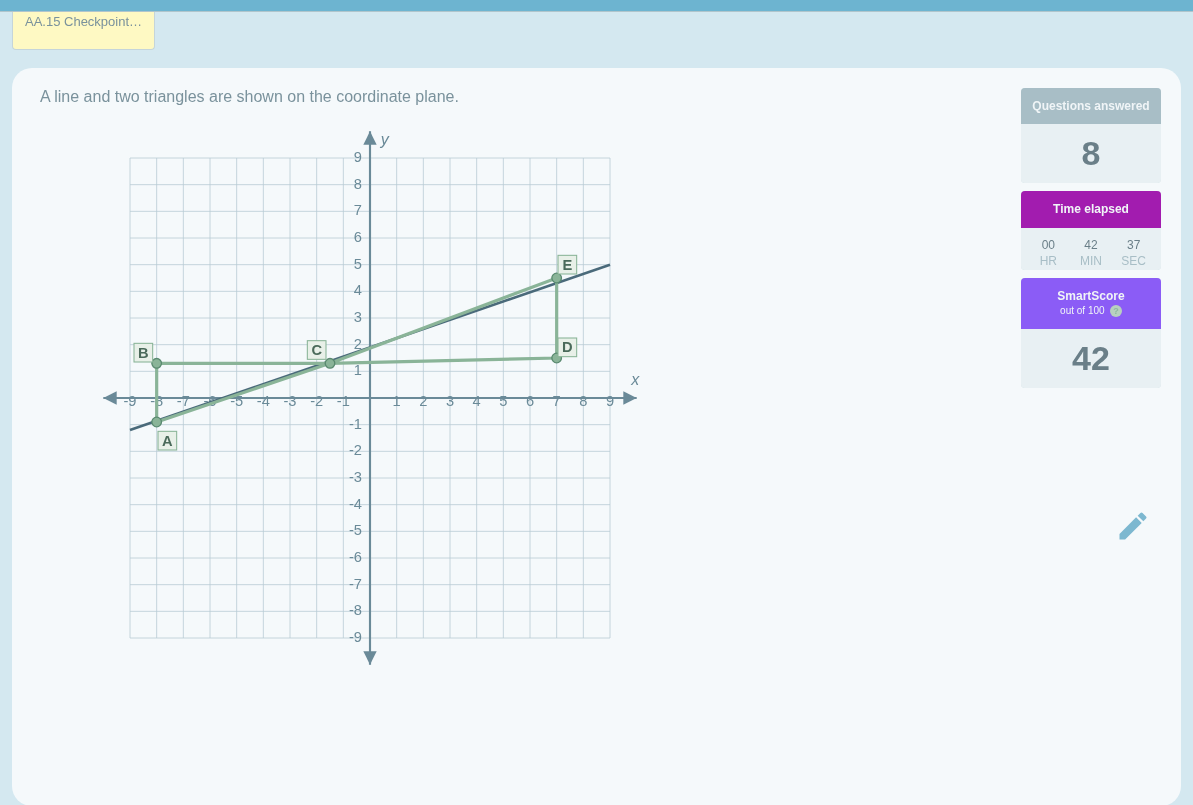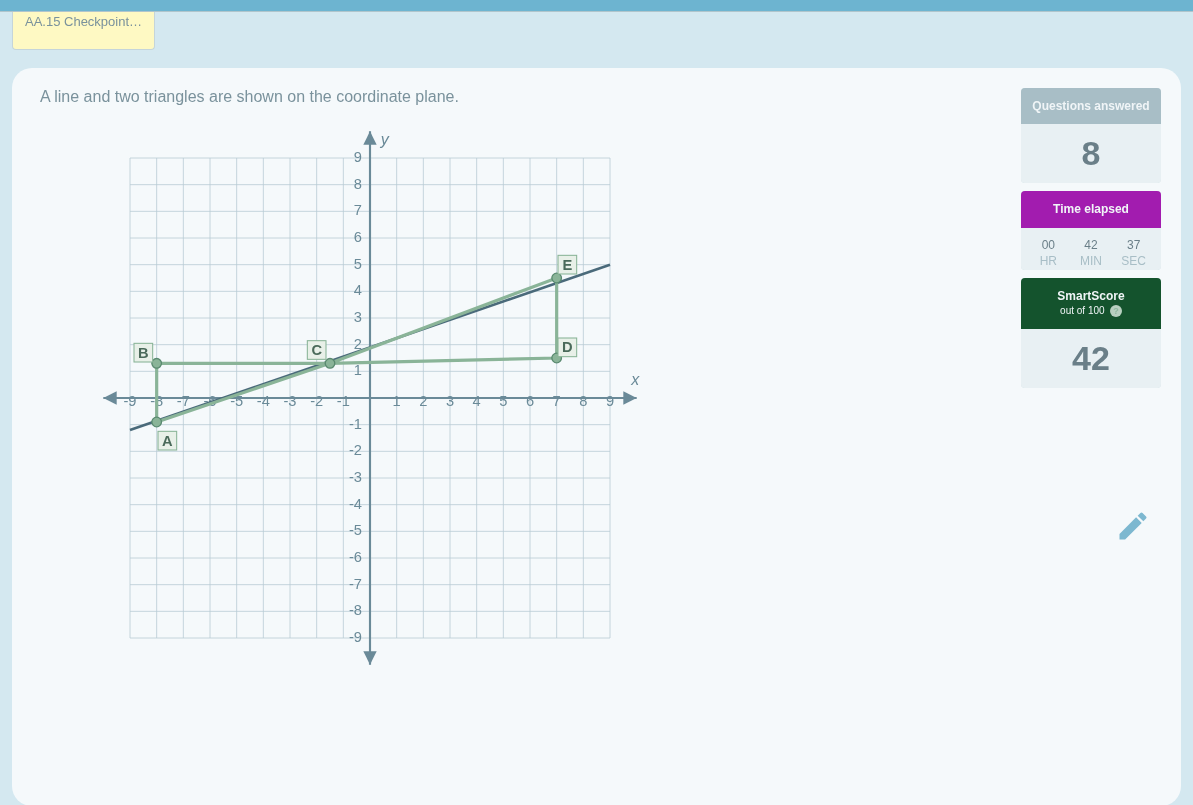--- a/index.html
+++ b/index.html
@@ -74,21 +74,21 @@
       font-size: 12px;
       font-weight: bold;
       text-align: center;
       padding: 11px 4px;
       line-height: 1.2;
     }
     .panel-head.blue {
        background: #a21caf;
     }
     .panel-head.green {
-       background: #14532d;
+       background: #8b5cf6;
     }
     .panel-body {
       background: #e8f0f3;
       padding: 10px 0;
       text-align: center;
     }
     .big-num {
       color: #6a7f88;
       font-size: 34px;
       font-weight: bold;

